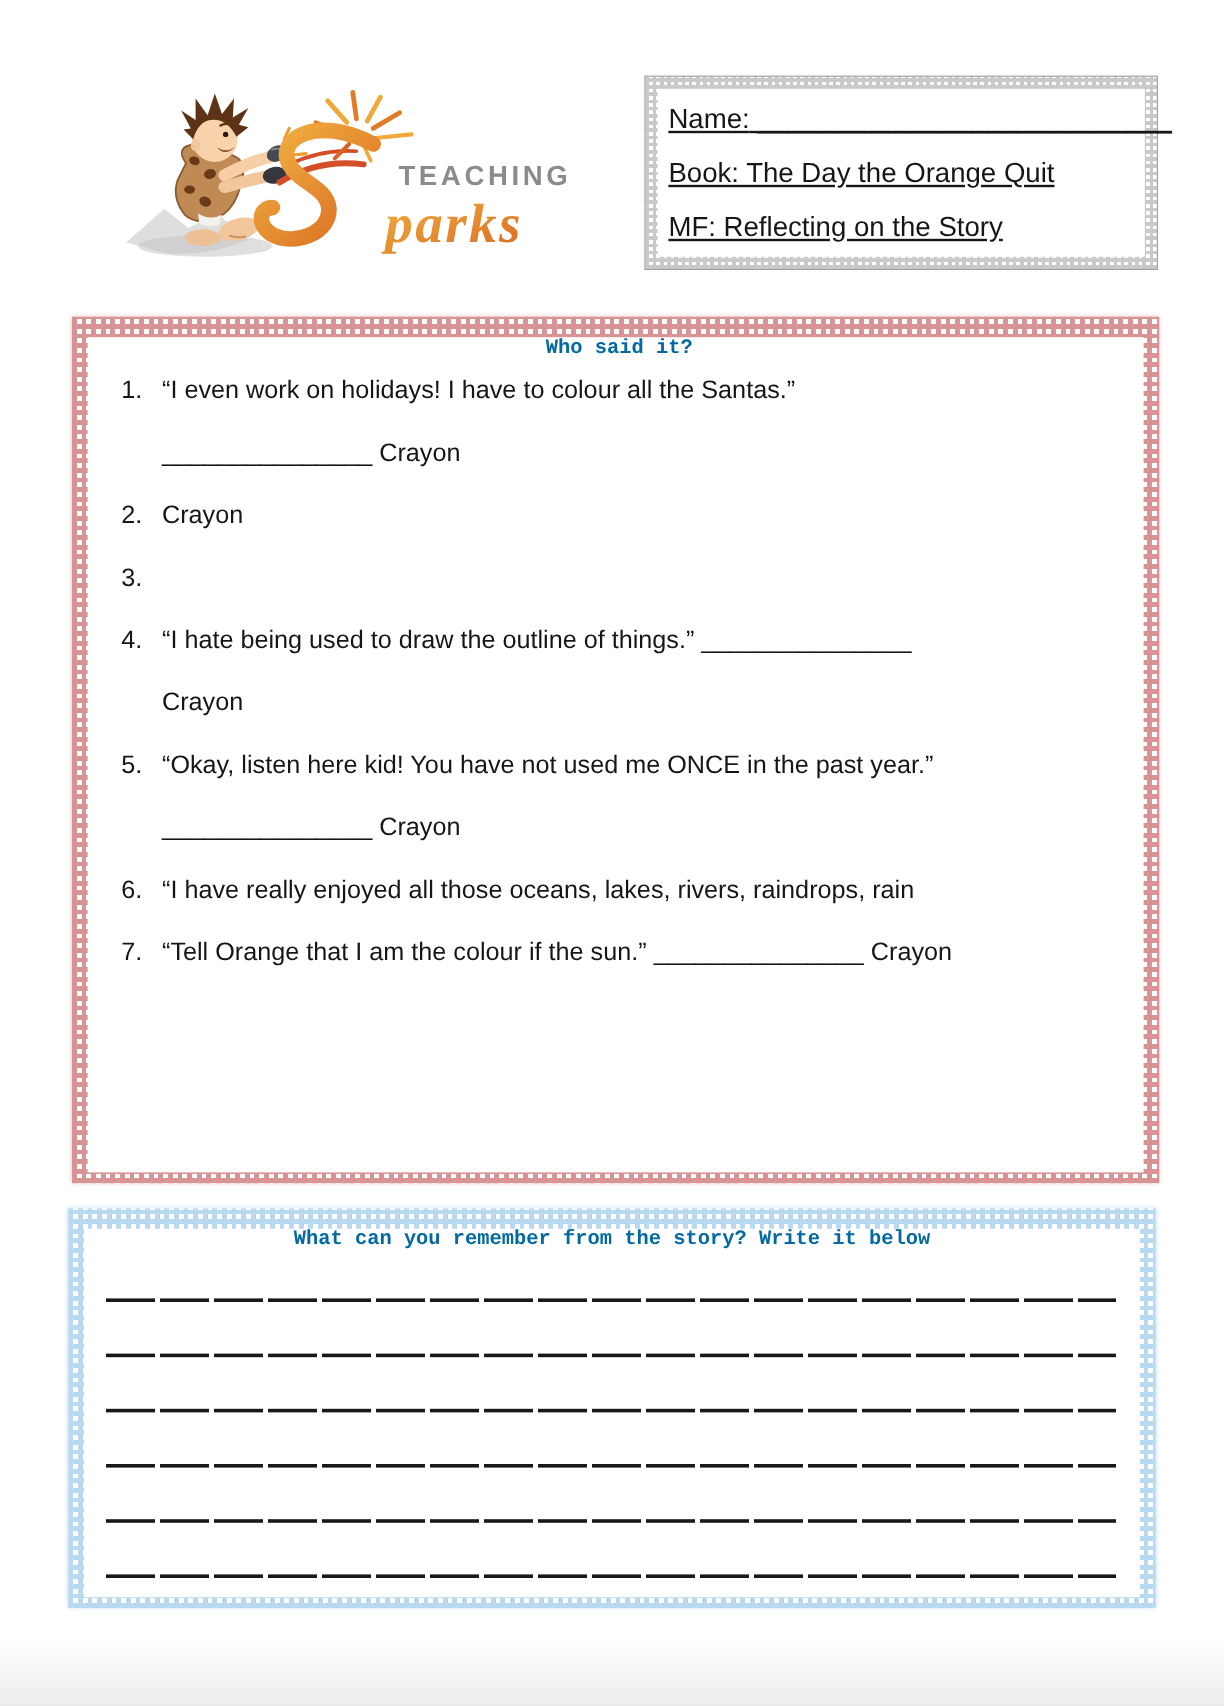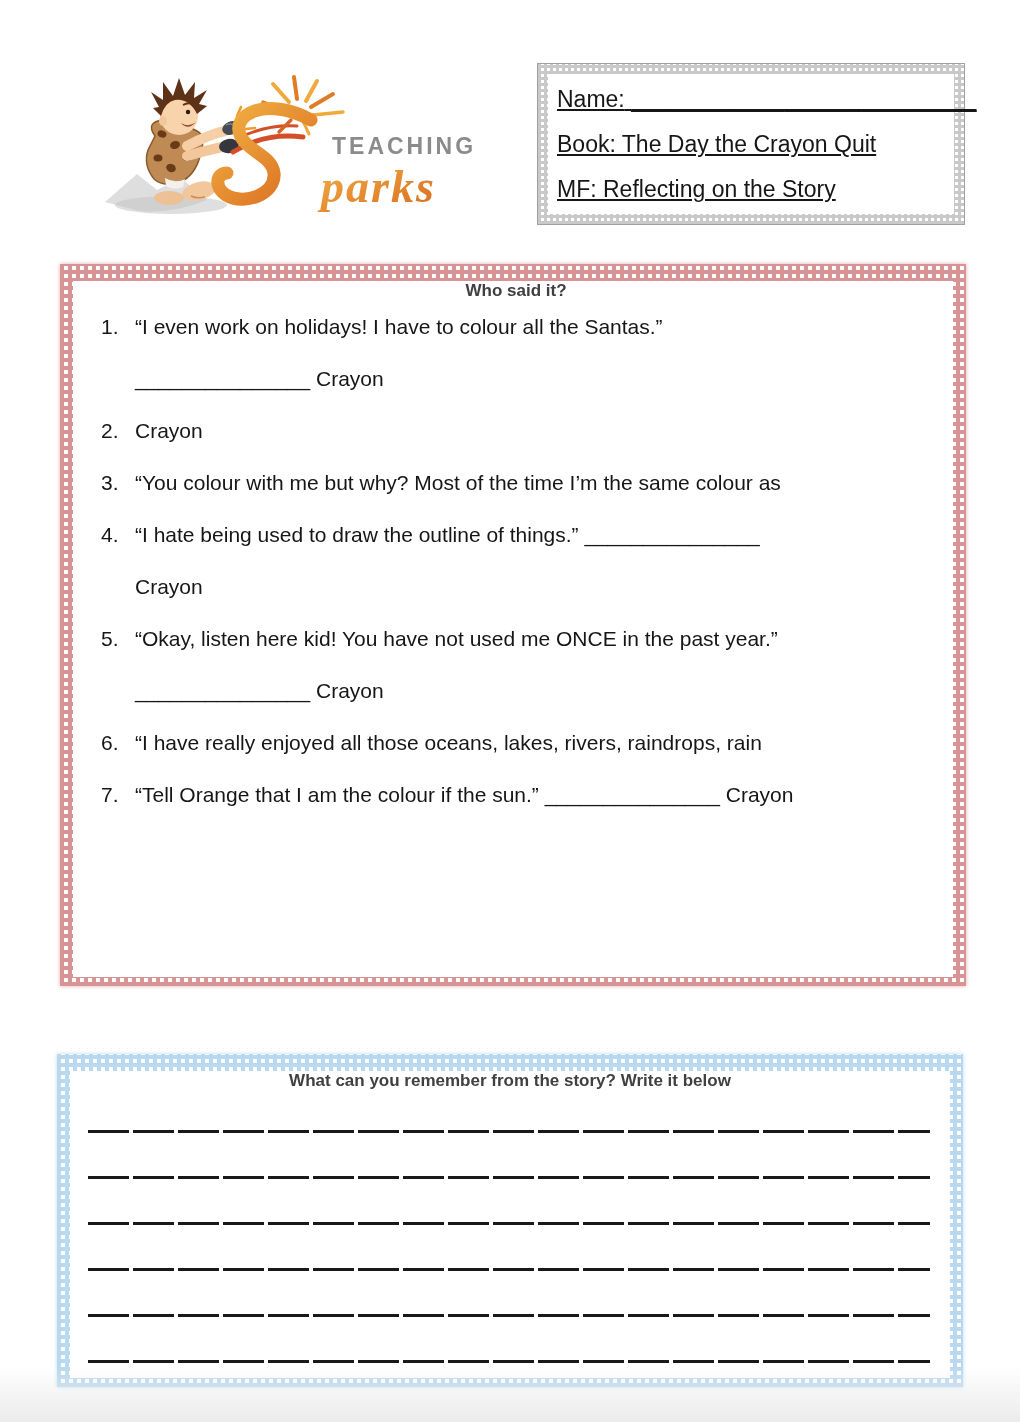--- a/index.html
+++ b/index.html
@@ -23,21 +23,21 @@
 
   .panel-pink {
     position:absolute; left:60px; top:264px; width:906px; height:722px;
     padding:13px;
     background-image:
       repeating-linear-gradient(0deg,  var(--pink) 0 4px, transparent 4px 8px),
       repeating-linear-gradient(90deg, var(--pink) 0 4px, transparent 4px 8px);
     box-shadow:0 0 4px rgba(216,146,146,.75);
   }
   .panel-blue {
-    position:absolute; left:57px; top:1054px; width:906px; height:333px;
+    position:absolute; left:57px; top:1007px; width:906px; height:333px;
     padding:13px;
     background-image:
       repeating-linear-gradient(0deg,  var(--blue) 0 4px, transparent 4px 8px),
       repeating-linear-gradient(90deg, var(--blue) 0 4px, transparent 4px 8px);
     box-shadow:0 0 4px rgba(185,217,241,.9);
   }
   .name-box {
     position:absolute; left:537px; top:63px; width:428px; height:162px;
     padding:10px;
     border:1px solid #a0a0a0;
@@ -47,21 +47,21 @@
   }
 
   
   .name-box .stitch-inner { padding:3px 8px 0 9px; }
   .info-line { height:45px; line-height:45px; font-size:23px; white-space:nowrap;text-decoration:underline; }
   .blank { letter-spacing:0; }
 
   
   .panel-title {
     margin:4px 0 0 0; text-align:center;
-    font-size:17px; font-weight:700; color:#404040;
+    font-size:17px; font-weight:700; color:#0369a1;font-family:Liberation Mono, monospace;
   }
   .panel-pink .stitch-inner { padding:0 22px 0 28px; }
   .panel-blue .stitch-inner { padding:0 18px 0 18px; }
 
   .question { display:flex; font-size:21px; line-height:52px; }
   .qnum  { flex:none; width:34px; }
   .qlines{ flex:1; min-width:0; }
 
   #write-lines { margin-top:-4px; }
   .write-line { height:46px; position:relative; }
@@ -149,21 +149,21 @@
       <path d="M 216 46 C 172 22 134 40 146 63 C 154 78 177 82 179 99 C 181 120 150 132 131 121 C 119 113 121 99 132 99" fill="none" stroke="url(#og)" stroke-width="13" stroke-linecap="round"></path>
 
       <text x="237" y="80" font-size="23" font-weight="600" letter-spacing="3" fill="#8b8b8b" font-family="Liberation Sans, sans-serif">TEACHING</text>
       <text x="226" y="128" font-size="46" font-weight="700" font-style="italic" letter-spacing="2" fill="url(#og)" font-family="Liberation Serif, serif">parks</text>
     </svg>
   </div>
 
   <div class="name-box stitch">
     <div class="stitch-inner">
       <div class="info-line"><span>Name:</span> <span class="blank">___________________________</span></div>
-      <div class="info-line">Book: The Day the Crayon Quit</div>
+      <div class="info-line">Book: The Day the Orange Quit</div>
       <div class="info-line">MF: Reflecting on the Story</div>
     </div>
   </div>
 
   <section class="panel-pink stitch">
     <div class="stitch-inner">
       <h2 class="panel-title">Who said it?</h2>
       <div id="questions">
           <div class="question">
             <div class="qnum">1.</div>
@@ -174,21 +174,20 @@
           </div>
           <div class="question">
             <div class="qnum">2.</div>
             <div class="qlines">
               <div class="qline">Crayon</div>
             </div>
           </div>
           <div class="question">
             <div class="qnum">3.</div>
             <div class="qlines">
-              <div class="qline">“You colour with me but why? Most of the time I’m the same colour as</div>
             </div>
           </div>
           <div class="question">
             <div class="qnum">4.</div>
             <div class="qlines">
               <div class="qline">“I hate being used to draw the outline of things.” _______________</div>
               <div class="qline">Crayon</div>
             </div>
           </div>
           <div class="question">

